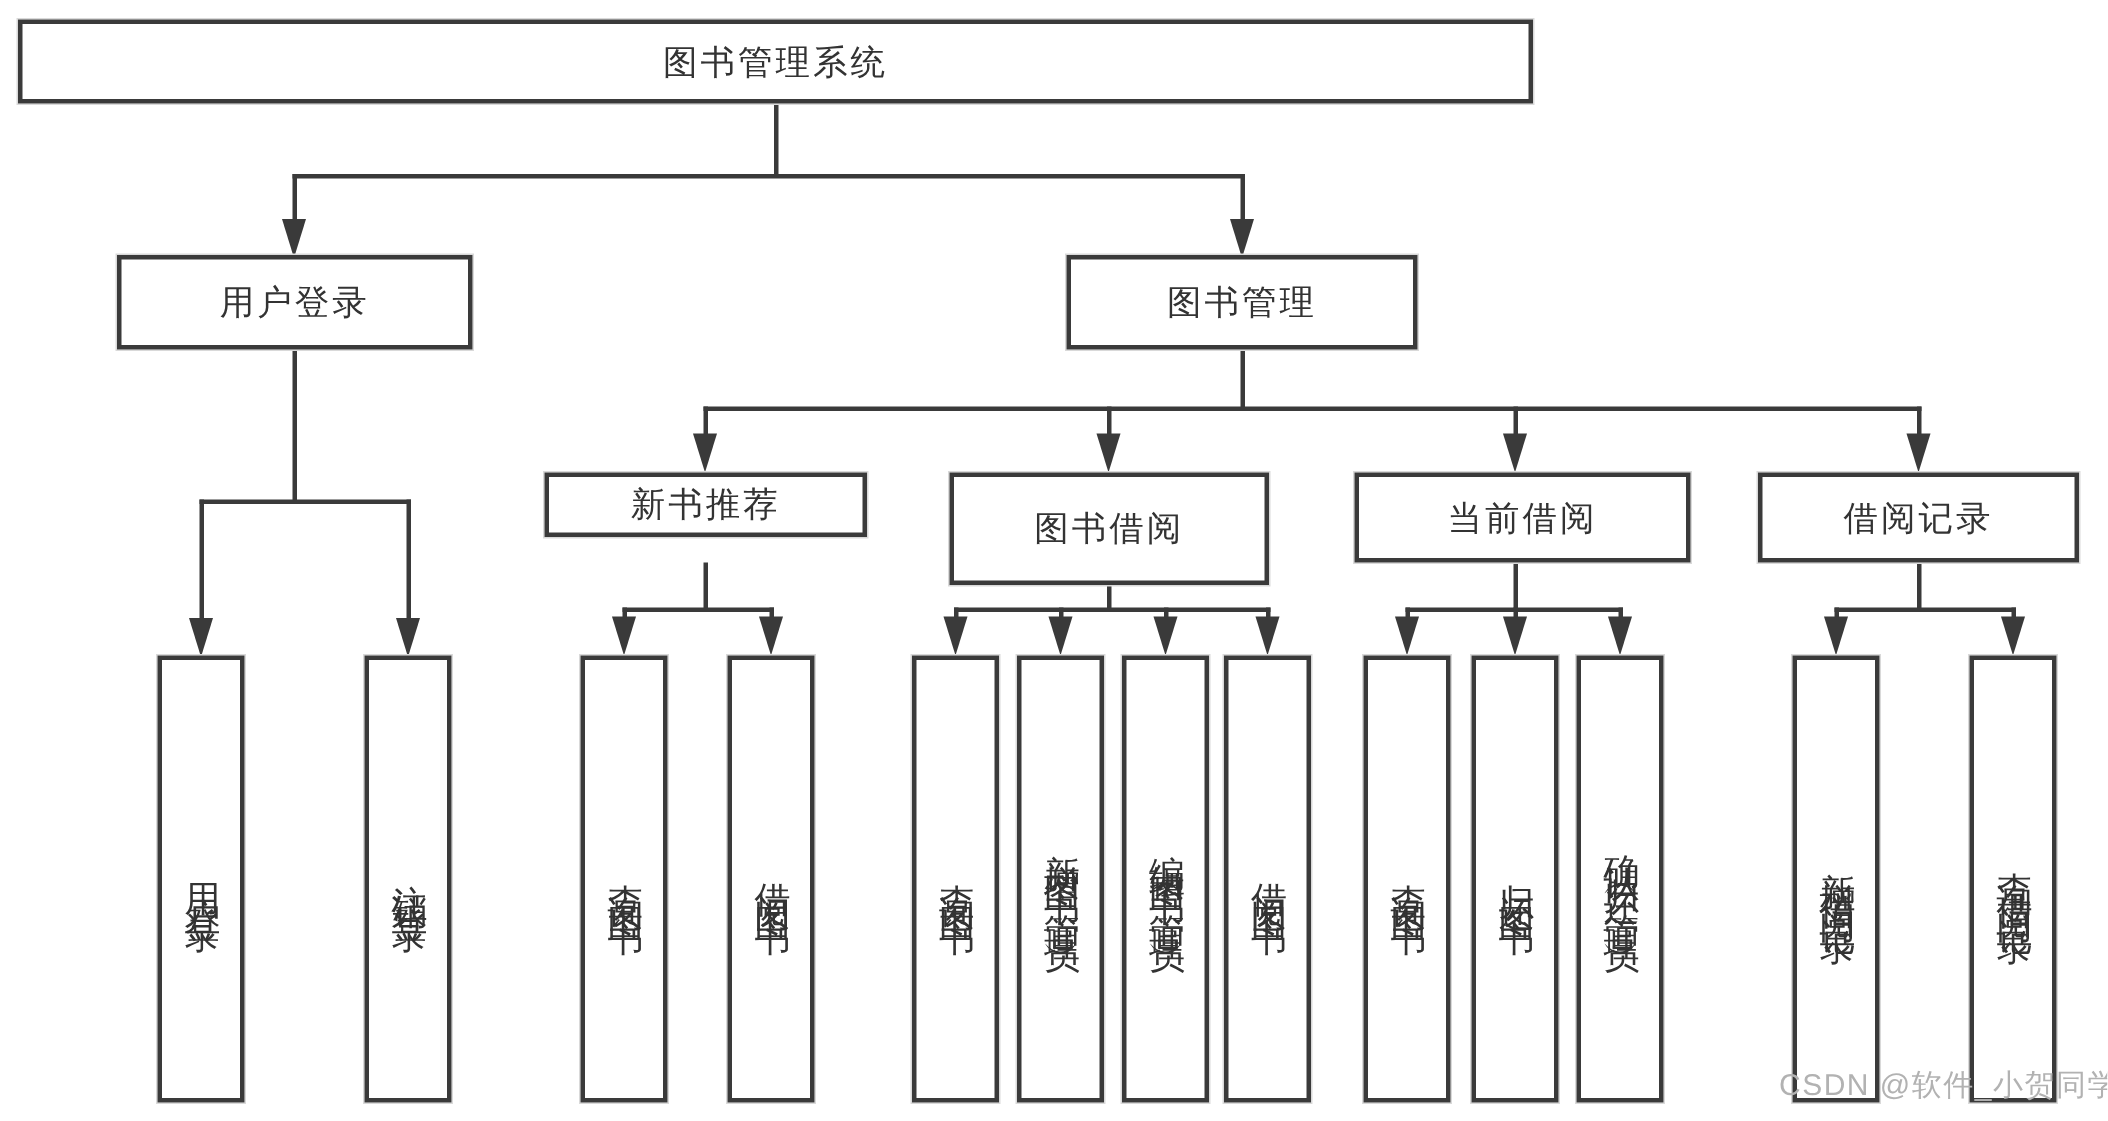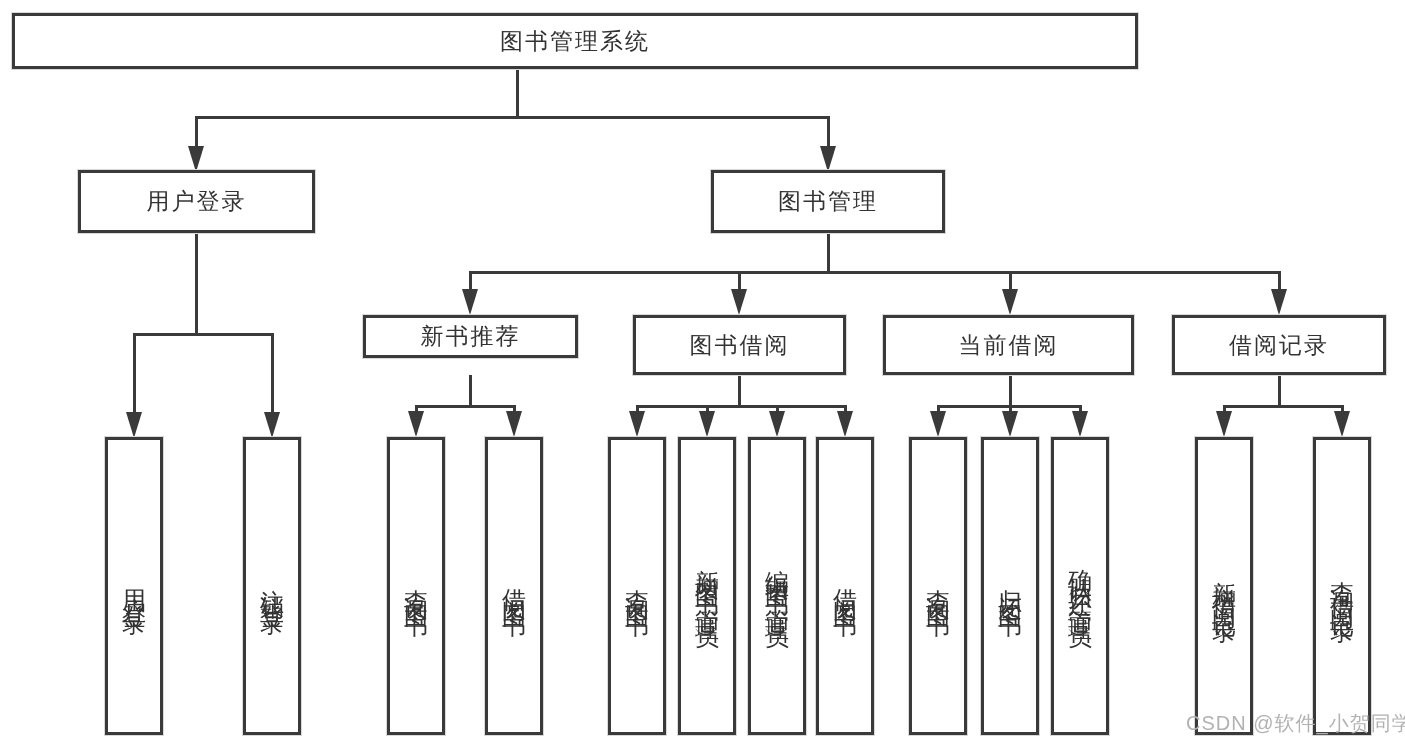--- a/index.html
+++ b/index.html
@@ -105,28 +105,28 @@
   <div class="vl" style="left:1079px;top:405px;width:3px;height:10px"></div>
   <div class="arr" style="left:1072px;top:411px"></div>
 
   <div class="vl" style="left:1278px;top:375px;width:3px;height:33px"></div>
   <div class="hl" style="left:1223px;top:405px;width:121px;height:3px"></div>
   <div class="vl" style="left:1223px;top:405px;width:3px;height:10px"></div>
   <div class="arr" style="left:1216px;top:411px"></div>
   <div class="vl" style="left:1341px;top:405px;width:3px;height:10px"></div>
   <div class="arr" style="left:1334px;top:411px"></div>
 
-  <div class="box" style="left:12px;top:13px;width:1126px;height:56px">图书管理系统</div>
+  <div class="box" style="left:12px;top:13px;width:1010px;height:56px">图书管理系统</div>
 
   <div class="box" style="left:78px;top:170px;width:237px;height:63px">用户登录</div>
   <div class="box" style="left:711px;top:170px;width:234px;height:63px">图书管理</div>
 
   <div class="box" style="left:363px;top:315px;width:215px;height:43px">新书推荐</div>
-  <div class="box" style="left:633px;top:315px;width:213px;height:60px">图书借阅</div>
-  <div class="box" style="left:883px;top:315px;width:251px;height:60px">当前借阅</div>
+  <div class="box" style="left:633px;top:315px;width:213px;height:75px">图书借阅</div>
+  <div class="box" style="left:903px;top:315px;width:224px;height:60px">当前借阅</div>
   <div class="box" style="left:1172px;top:315px;width:214px;height:60px">借阅记录</div>
 
   <div class="box vbox" style="left:105px;top:437px;width:58px;height:298px">用户登录</div>
   <div class="box vbox" style="left:243px;top:437px;width:58px;height:298px">注销登录</div>
 
   <div class="box vbox" style="left:387px;top:437px;width:58px;height:298px">查询图书</div>
   <div class="box vbox" style="left:485px;top:437px;width:58px;height:298px">借阅图书</div>
 
   <div class="box vbox" style="left:608px;top:437px;width:58px;height:298px">查询图书</div>
   <div class="box vbox" style="left:678px;top:437px;width:58px;height:298px">新增图书（管理员）</div>

